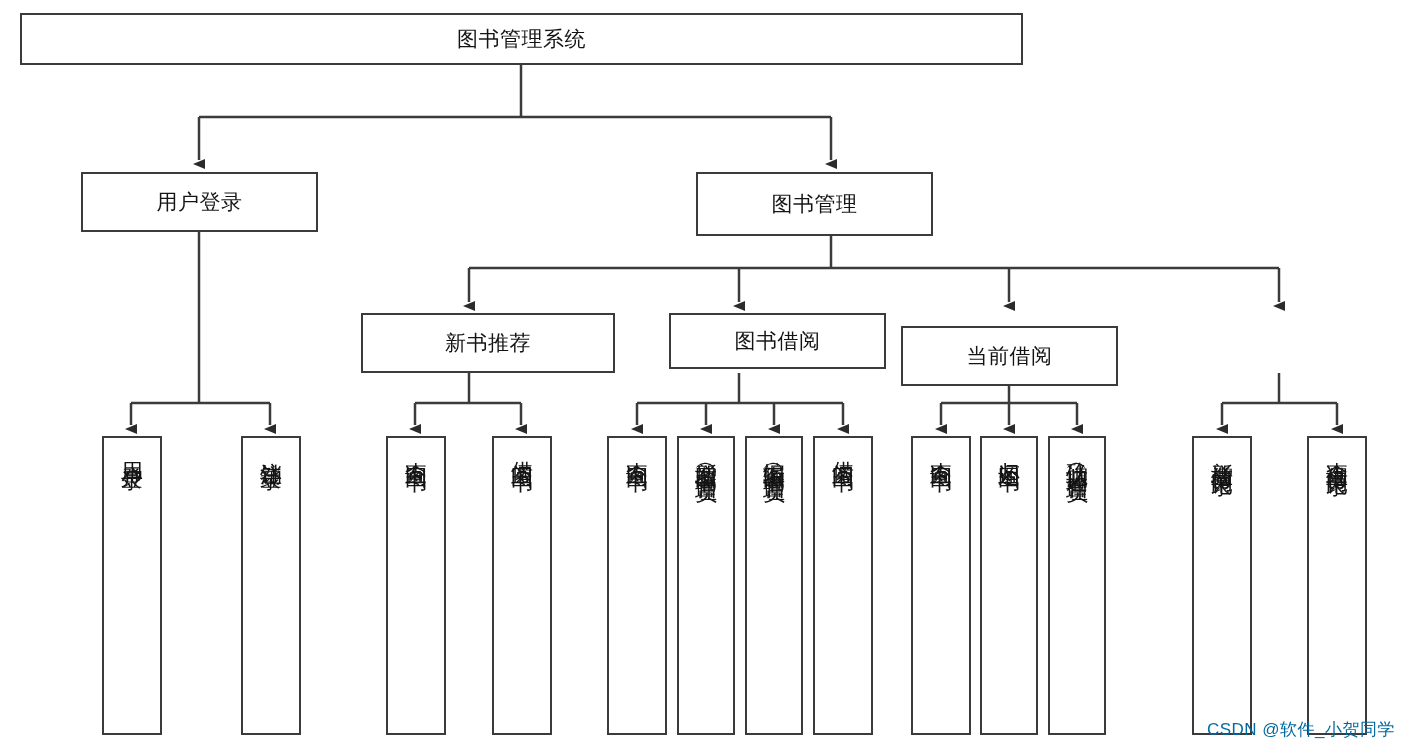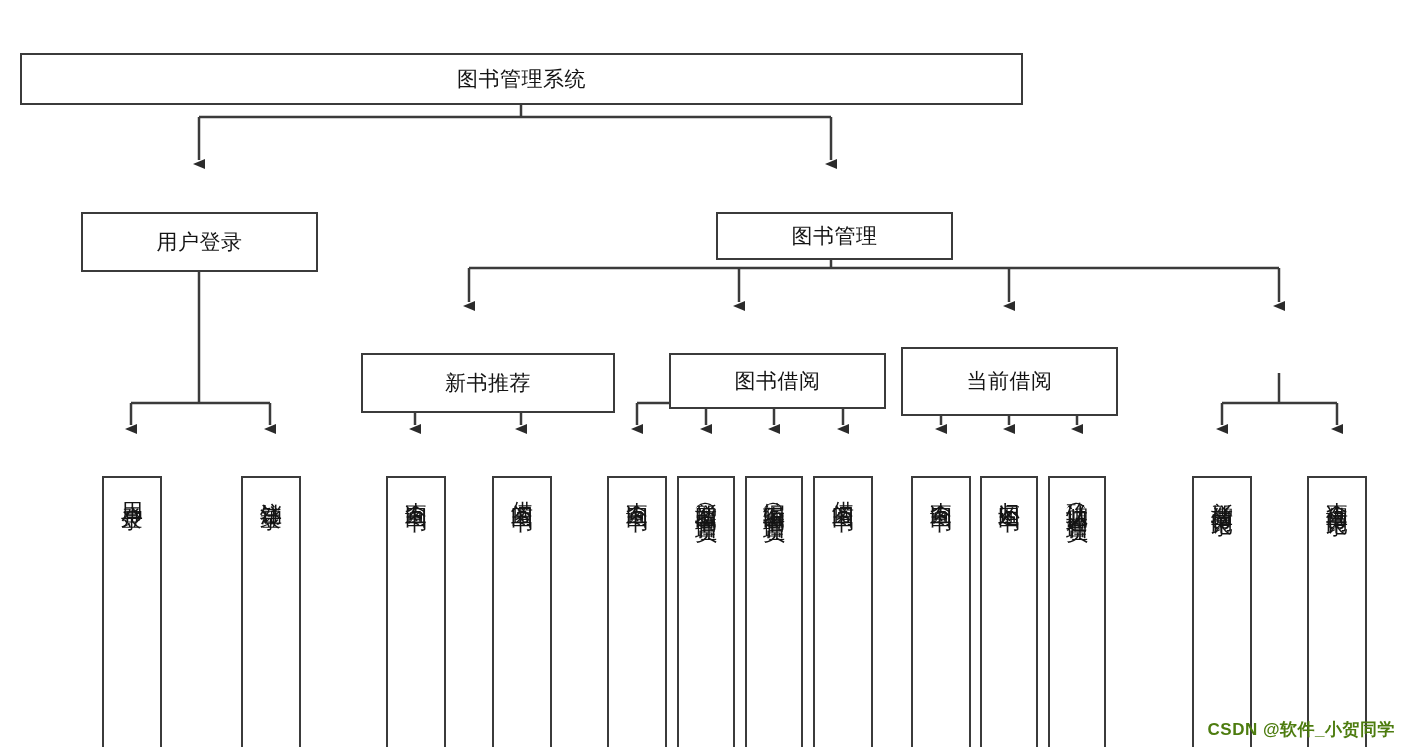--- a/index.html
+++ b/index.html
@@ -29,21 +29,20 @@
   .node {
     position: absolute;
     box-sizing: border-box;
     background: #ffffff;
     border: 2px solid #3b3b3b;
     display: flex;
     align-items: center;
     justify-content: center;
     color: #1b1b1b;
     z-index: 2;
-    margin-top: 40px;
   }
   .node .label {
     font-size: 21px;
     line-height: 1.15;
     letter-spacing: 0.5px;
     white-space: nowrap;
     color: #141414;
   }
   
   .node.vertical {
@@ -59,25 +58,24 @@
     letter-spacing: 3px;
     white-space: nowrap;
     display: block;
     margin: 0 auto;
   }
   .watermark {
     position: absolute;
     right: 10px;
     bottom: 6px;
     font-size: 17px;
-    color: #4d7c0f;
+    color: #0369a1;
     white-space: nowrap;
     z-index: 5;
     letter-spacing: 0.5px;
-    font-weight: bold;
   }
 </style>
 </head>
 <body>
 
 <div id="canvas">
 
   <svg id="wires" viewBox="0 0 1405 747">
     <defs>
       <marker id="arrow" markerWidth="10" markerHeight="12" refX="1" refY="6" orient="auto" markerUnits="userSpaceOnUse">
@@ -128,31 +126,31 @@
     </g>
   </svg>
 
   <div class="node" style="left:20px; top:13px; width:1003px; height:52px;">
     <span class="label">图书管理系统</span>
   </div>
 
   <div class="node" style="left:81px; top:172px; width:237px; height:60px;">
     <span class="label">用户登录</span>
   </div>
-  <div class="node" style="left:716px; top:172px; width:237px; height:48px;">
+  <div class="node" style="left:696px; top:172px; width:237px; height:64px;">
     <span class="label">图书管理</span>
   </div>
 
   <div class="node" style="left:361px; top:313px; width:254px; height:60px;">
     <span class="label">新书推荐</span>
   </div>
   <div class="node" style="left:669px; top:313px; width:217px; height:56px;">
     <span class="label">图书借阅</span>
   </div>
-  <div class="node" style="left:901px; top:307px; width:217px; height:69px;">
+  <div class="node" style="left:901px; top:326px; width:217px; height:60px;">
     <span class="label">当前借阅</span>
   </div>
 
   <div class="node vertical" style="left:102px; top:436px; width:60px; height:299px;">
     <span class="label">用户登录</span>
   </div>
   <div class="node vertical" style="left:241px; top:436px; width:60px; height:299px;">
     <span class="label">注销登录</span>
   </div>
 

